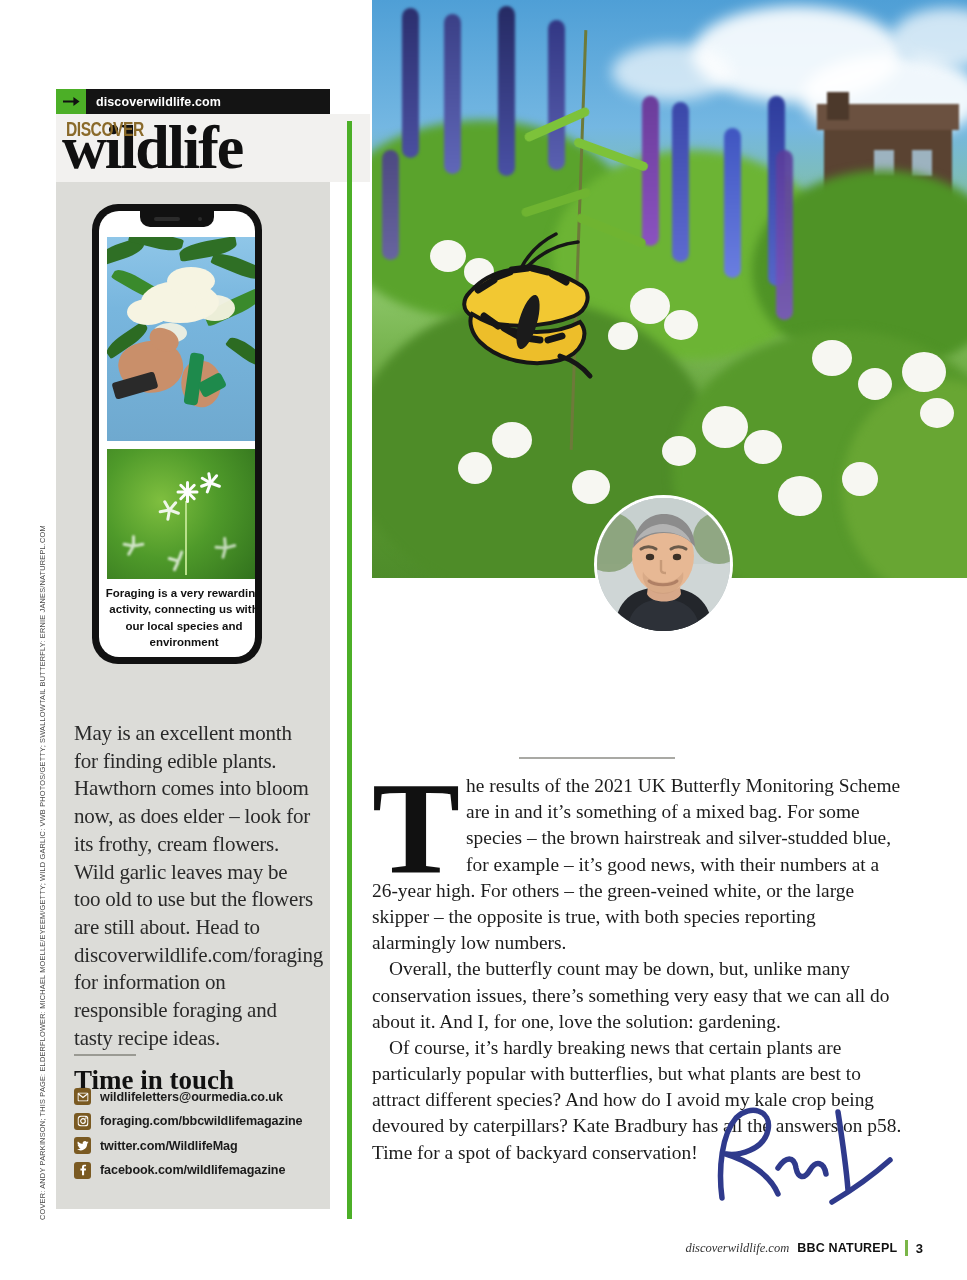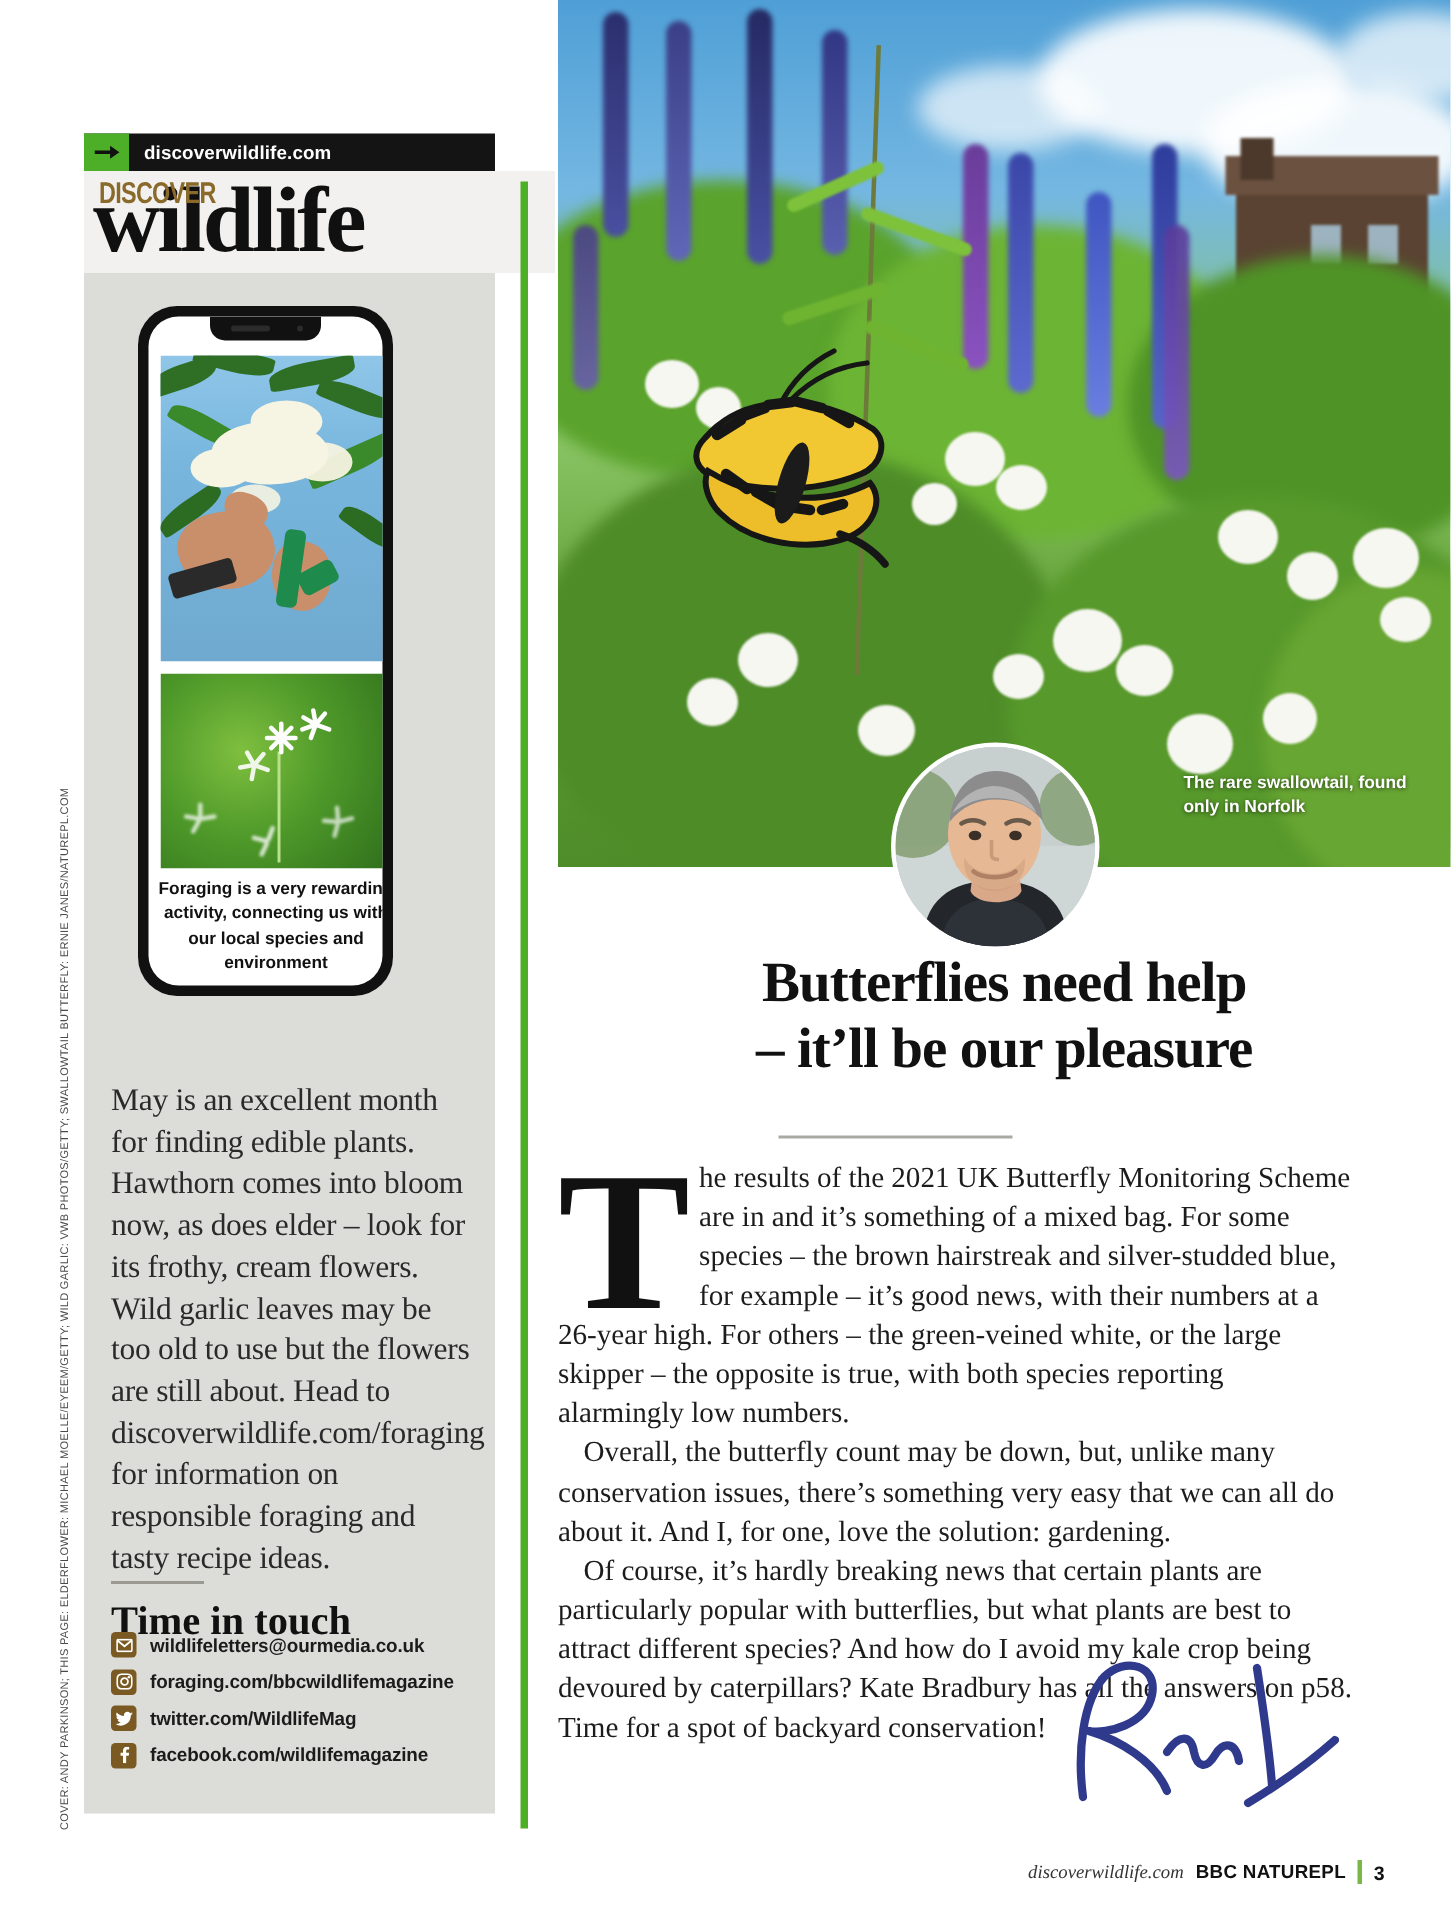--- a/index.html
+++ b/index.html
@@ -429,21 +429,20 @@
         <path d="M40 84 C72 104, 118 108, 148 92 C158 104, 150 124, 128 130 C100 138, 66 130, 48 112 C40 104, 36 92, 40 84 Z" fill="#edbe2a" stroke="#161616" stroke-width="4"></path>
         <path d="M46 60 L62 50 M62 48 L78 42 M80 40 L96 38 M100 38 L116 42 M120 44 L134 52" stroke="#161616" stroke-width="7" stroke-linecap="round" fill="none"></path>
         <path d="M52 86 L66 96 M72 98 L86 106 M94 108 L108 110 M116 110 L130 106" stroke="#161616" stroke-width="7" stroke-linecap="round" fill="none"></path>
         <path d="M128 126 C140 130, 150 136, 158 146" stroke="#161616" stroke-width="5" fill="none" stroke-linecap="round"></path>
         <path d="M96 36 C110 22, 128 14, 146 12" stroke="#161616" stroke-width="3.5" fill="none" stroke-linecap="round"></path>
         <path d="M88 40 C96 24, 108 12, 124 4" stroke="#161616" stroke-width="3.5" fill="none" stroke-linecap="round"></path>
         <ellipse cx="96" cy="92" rx="9" ry="28" fill="#1b1b1b" transform="rotate(16 96 92)"></ellipse>
       </g>
     </svg>
 
-    <div class="hero-cap">The rare swallowtail, found only in Norfolk</div>
   </div>
 
   <div class="portrait">
     <svg viewBox="0 0 133 133" width="133" height="133" aria-hidden="true">
       <rect width="133" height="133" fill="#cfd6d6"></rect>
       <path d="M0 0h133v66H0z" fill="#c7d0cf"></path>
       <circle cx="12" cy="44" r="30" fill="#7e9a6a" opacity=".8"></circle>
       <circle cx="122" cy="40" r="26" fill="#7e9a6a" opacity=".75"></circle>
       <path d="M18 133c0-30 18-44 48-44s49 14 49 44z" fill="#23262b"></path>
       <path d="M30 133c2-22 16-32 36-32s35 10 37 32z" fill="#2d3138"></path>
@@ -453,24 +452,20 @@
       <path d="M38 44c6-12 18-18 28-18s23 6 28 18c-9-7-18-10-28-10s-19 3-28 10z" fill="#b3b3b3"></path>
       <ellipse cx="53" cy="59" rx="4.2" ry="3.2" fill="#3b3027"></ellipse>
       <ellipse cx="80" cy="59" rx="4.2" ry="3.2" fill="#3b3027"></ellipse>
       <path d="M44 51c4-3 11-3 15 0M74 51c4-3 11-3 15 0" stroke="#6a5a4a" stroke-width="3" fill="none" stroke-linecap="round"></path>
       <path d="M64 62v10c0 2 2 3 5 3" stroke="#c79a78" stroke-width="2.4" fill="none"></path>
       <path d="M52 83c6 5 22 5 28 0" stroke="#9d6c56" stroke-width="3" fill="none" stroke-linecap="round"></path>
       <path d="M46 74c8 14 32 14 40 0 2 10-6 22-20 22s-22-12-20-22z" fill="#c79a78" opacity=".45"></path>
     </svg>
   </div>
 
-  <div class="headline">
-    <div>Butterflies need help</div>
-    <div>– it’ll be our pleasure</div>
-  </div>
   <div class="byline-rule"></div>
 
   <div class="article">
     <span class="dropcap">T</span>
     <p>he results of the 2021 UK Butterfly Monitoring Scheme are in and it’s something of a mixed bag. For some species – the brown hairstreak and silver-studded blue, for example – it’s good news, with their numbers at a 26-year high. For others – the green-veined white, or the large skipper – the opposite is true, with both species reporting alarmingly low numbers.</p>
     <p class="ind">Overall, the butterfly count may be down, but, unlike many conservation issues, there’s something very easy that we can all do about it. And I, for one, love the solution: gardening.</p>
     <p class="ind">Of course, it’s hardly breaking news that certain plants are particularly popular with butterflies, but what plants are best to attract different species? And how do I avoid my kale crop being devoured by caterpillars? Kate Bradbury has all the answers on p58. Time for a spot of backyard conservation!</p>
   </div>
 
   <svg class="signature" viewBox="0 0 195 110" aria-hidden="true">

